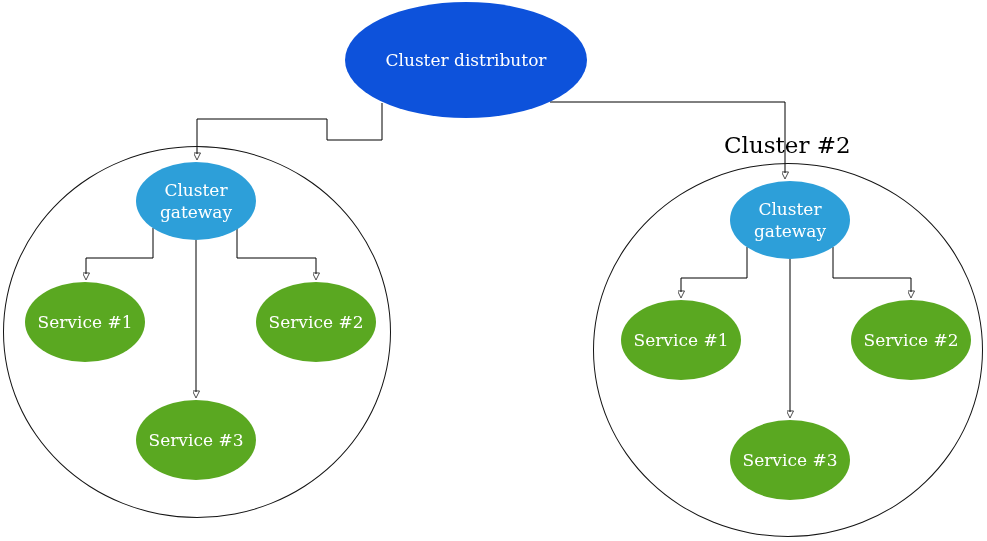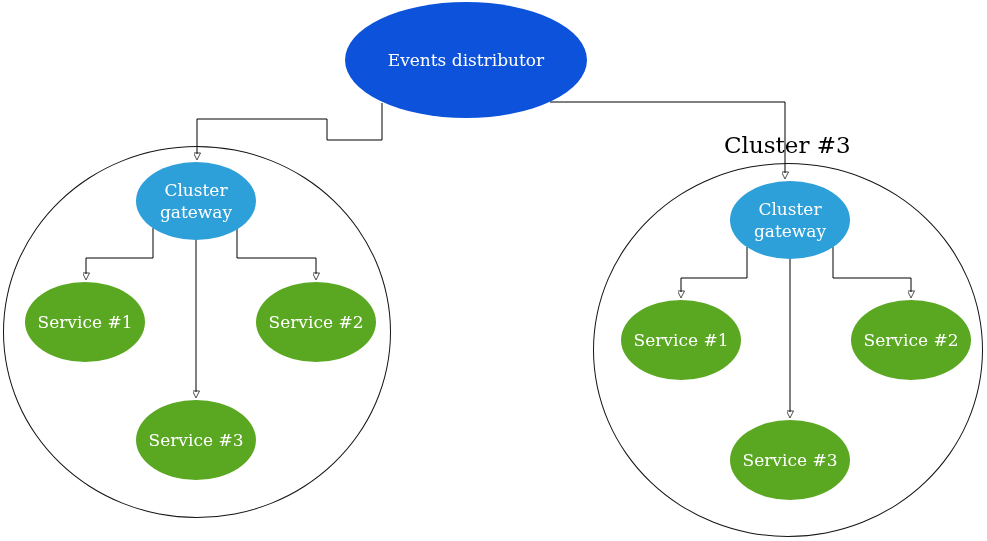--- a/index.html
+++ b/index.html
@@ -91,24 +91,24 @@
     <path d="M237,228 L237,258 L316,258 L316,274" marker-end="url(#arrow)"></path>
     <path d="M196,240 L196,392" marker-end="url(#arrow)"></path>
     <path d="M747,247 L747,278 L681,278 L681,292" marker-end="url(#arrow)"></path>
     <path d="M833,247 L833,278 L911,278 L911,292" marker-end="url(#arrow)"></path>
     <path d="M790,259 L790,412" marker-end="url(#arrow)"></path>
   </svg>
 
   <div class="cluster-circle c1-circle"></div>
   <div class="cluster-circle c2-circle"></div>
 
-  <div class="cluster-title c2-title">Cluster #3</div>
+  <div class="cluster-title c2-title">Cluster #2</div>
 
   <div class="node node-distributor distributor">
-    <span>Events distributor</span>
+    <span>Cluster distributor</span>
   </div>
 
   <div class="node node-gateway c1-gateway">
     <span>Cluster</span>
     <span>gateway</span>
   </div>
   <div class="node node-service c1-s1">
     <span>Service #1</span>
   </div>
   <div class="node node-service c1-s2">

